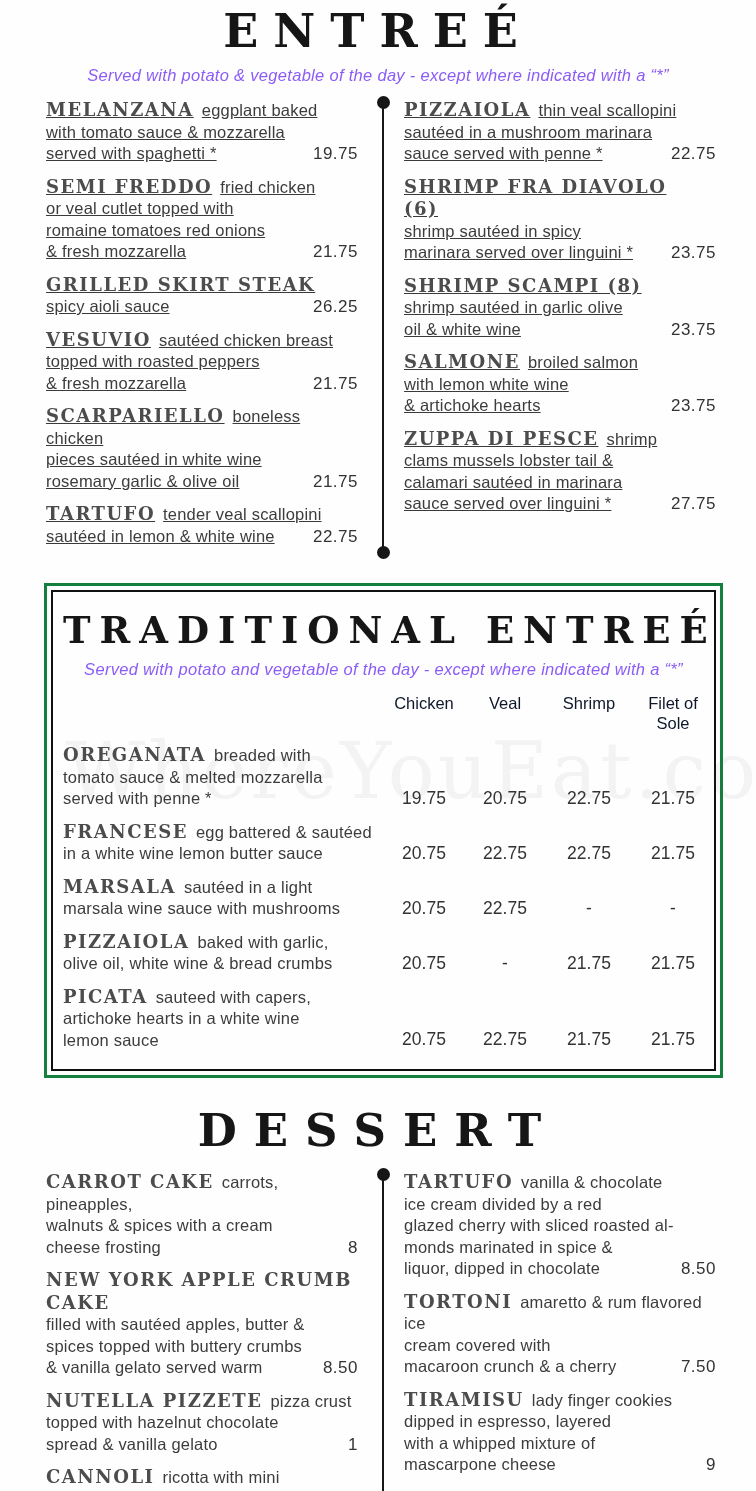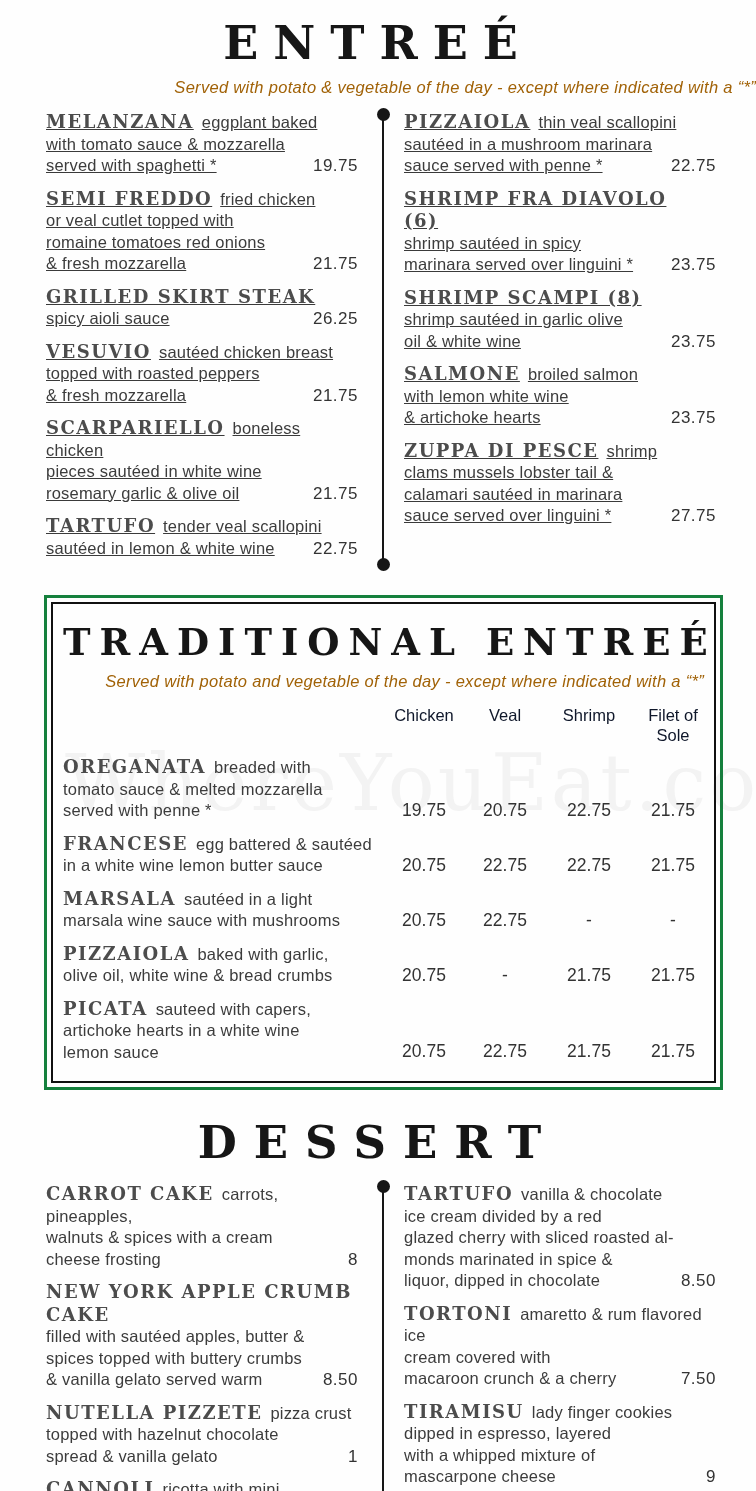--- a/index.html
+++ b/index.html
@@ -6,24 +6,24 @@
   .paper {
     position:relative; width:756px; height:1491px; margin:0 auto;
     background:#fefefe; overflow:hidden;
     box-shadow: 0 0 0 1px #d8d8d6, 3px 8px 10px rgba(0,0,0,0.38);
     font-family:"Liberation Sans", sans-serif; color:#3a3a3a;
   }
   .sec-title {
     text-align:center; font-family:"DejaVu Serif", serif; font-weight:700;
     color:#161616; white-space:nowrap;
   }
-  .t1 { font-size:46px; letter-spacing:15px; padding-top:16px; }
+  .t1 { font-size:46px; letter-spacing:15px; padding-top:4px; }
   .t3 { font-size:45px; letter-spacing:17px; margin-top:26px; }
   .sec-sub {
-    text-align:right; font-style:italic; font-size:16.5px; color:#a16207;
+    text-align:center; font-style:italic; font-size:16.5px; color:#8b5cf6;
     margin-top:8px; letter-spacing:0.3px;
   }
   .cols { position:relative; margin-top:14px; padding:0 40px 0 46px; display:flex; }
   .col { width:312px; }
   .col-r { margin-left:auto; width:312px; }
   .divider { position:absolute; left:382px; top:4px; bottom:6px; width:2px; background:#161616; }
   .divider::before, .divider::after {
     content:""; position:absolute; left:-5.5px; width:13px; height:13px;
     border-radius:50%; background:#161616;
   }

